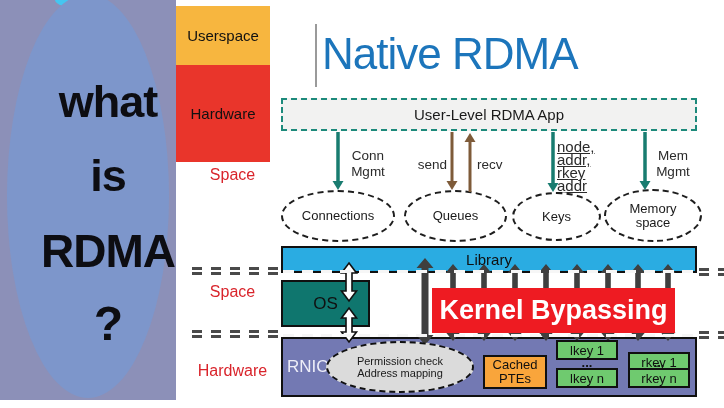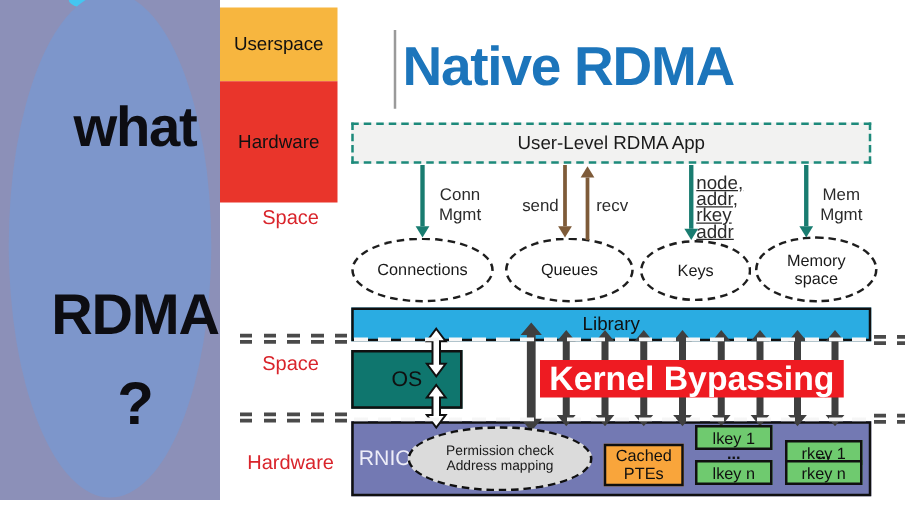--- a/index.html
+++ b/index.html
@@ -30,21 +30,21 @@
 
   
   .layer-label { left:183px; width:99px; text-align:center; color:#D9242B; font-size:16px;
                  line-height:17px; font-weight:500; z-index:2; }
   .lbl-user   { top:166px; }
   .lbl-kernel { top:283px; }
   .lbl-hw     { top:362px; }
 
   
   .title-cursor { left:315px; top:24px; width:2px; height:63px; background:#9a9a9a; z-index:2; }
-  .page-title { left:322px; top:29px; font-size:44px; font-weight:700; color:#1C75BB;
+  .page-title { left:322px; top:29px; font-size:44px; font-weight:400; color:#1C75BB;
                 letter-spacing:-1px; z-index:2; white-space:nowrap; }
 
   
   .app-box { left:281px; top:98px; width:416px; height:33px; background:#F2F2F1;
              border:2px dashed #1D8A7B; display:flex; align-items:center; justify-content:center;
              font-size:15px; color:#1a1a1a; z-index:2; }
 
   .arrow-label { z-index:4; color:#2b2b2b; }
   .lab-conn { left:345px; top:148px; width:46px; font-size:13.5px; line-height:16px; text-align:center; }
   .lab-send { left:415px; top:157px; width:32px; font-size:13.5px; text-align:right; }
@@ -59,21 +59,21 @@
   .cloud-queues      { left:404px; top:190px; width:103px; height:52px; }
   .cloud-keys        { left:512px; top:192px; width:89px;  height:49px; }
   .cloud-memory      { left:604px; top:189px; width:98px;  height:53px; }
 
   .library-bar { left:281px; top:246px; width:416px; height:27px; background:#2AACE2;
                  border:2px solid #101010; display:flex; align-items:center; justify-content:center;
                  font-size:15px; color:#101010; z-index:2; }
   .os-box { left:281px; top:280px; width:89px; height:47px; background:#0f766e;
             border:2px solid #101010; display:flex; align-items:center; justify-content:center;
             font-size:17px; color:#101010; z-index:2; }
-  .bypass-banner { left:432px; top:288px; width:243px; height:30px; background:#EE1B22;
+  .bypass-banner { left:432px; top:288px; width:243px; height:45px; background:#EE1B22;
                    display:flex; align-items:center; justify-content:center; z-index:20;
                    font-size:27px; font-weight:700; color:#ffffff; letter-spacing:0px; white-space:nowrap; }
 
   .rnic-box { left:281px; top:337px; width:416px; height:60px; background:#7379B3;
               border:2px solid #101010; z-index:2; }
   .rnic-label { left:287px; top:357px; font-size:17px; color:#EDEDF8; z-index:12; }
   .perm-cloud { left:326px; top:341px; width:148px; height:52px; background:#DBDBDB;
                 border:2px dashed #101010; border-radius:50%; display:flex; flex-direction:column;
                 justify-content:center; font-size:11px; line-height:12px;
                 color:#1a1a1a; z-index:12; text-align:center; }
@@ -103,20 +103,21 @@
   
   #arrow-layer { left:0; top:0; width:724px; height:408px; z-index:10; pointer-events:none; }
 </style>
 </head>
 <body>
 
 <div class="abs left-panel">
   <div class="abs cyan-sliver"></div>
   <div class="abs big-ellipse"></div>
   <div class="abs question-line q1">what</div>
+  <div class="abs question-line q2">is</div>
   <div class="abs question-line q3">RDMA</div>
   <div class="abs question-line q4">?</div>
 </div>
 
 <div class="abs legend-box legend-userspace">Userspace</div>
 <div class="abs legend-box legend-hardware">Hardware</div>
 
 <div class="abs layer-label lbl-user">
   <div>Space</div>
 </div>

